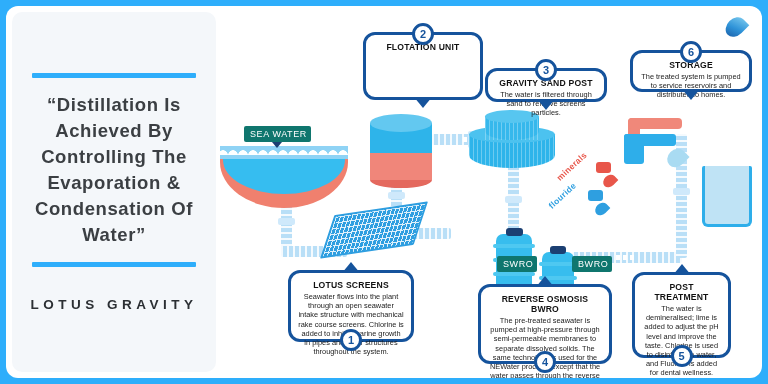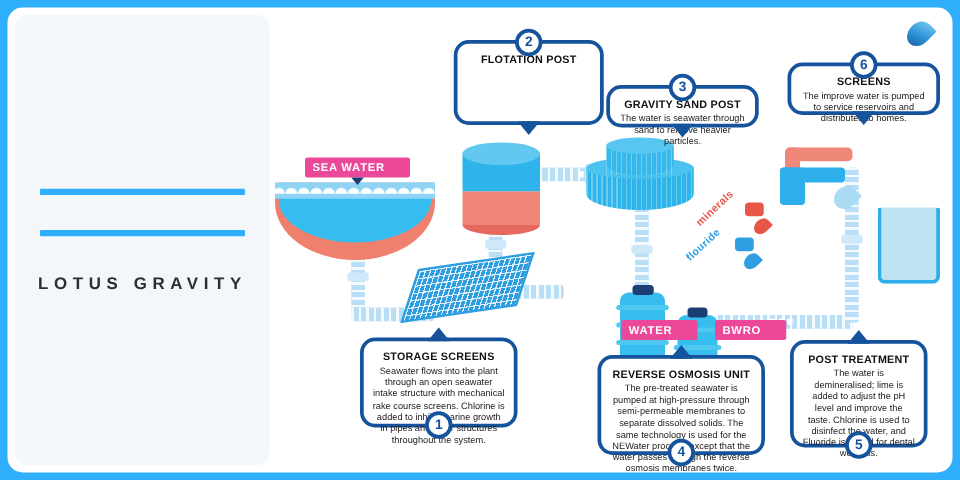--- a/index.html
+++ b/index.html
@@ -76,23 +76,23 @@
   .sea-waves{
     position:absolute;left:0;top:0;width:128px;height:13px;
     background:#8fd3f5;
   }
   .sea-waves::after{
     content:"";position:absolute;left:-2px;top:0;width:132px;height:9px;
     background:
       radial-gradient(circle at 5px 9px, #ffffff 4.5px, rgba(255,255,255,0) 5px) 0 0/10px 10px repeat-x;
   }
   .label-badge{
-    position:absolute;background:#ec4899;color:#ffffff;
-    font-size:9px;font-weight:700;letter-spacing:.6px;
-    padding:3px 20px 3px 6px;border-radius:2px;white-space:nowrap;
+    position:absolute;background:#0f766e;color:#ffffff;
+    font-size:9px;font-weight:400;letter-spacing:.6px;
+    padding:3px 4px 3px 6px;border-radius:2px;white-space:nowrap;
   }
   .label-badge.tip::after{
     content:"";position:absolute;left:50%;margin-left:-5px;bottom:-6px;
     border-left:5px solid transparent;border-right:5px solid transparent;
     border-top:6px solid #1b3f72;
   }
 
   
   .screen{
     position:absolute;width:88px;height:44px;background:#2e9ee0;
@@ -187,20 +187,21 @@
   .top-drop{position:absolute;right:18px;top:10px;}
 </style>
 </head>
 <body>
 
 <div class="frame">
   <div class="canvas">
 
     <div class="quote-panel">
       <div class="rule top"></div>
+      <div class="quote-text">“Distillation Is Achieved By Controlling The Evaporation &amp; Condensation Of Water”</div>
       <div class="rule bot"></div>
       <div class="brand">LOTUS GRAVITY</div>
     </div>
 
     <div class="diagram">
 
       <div class="droplet-icon top-drop"></div>
 
       <div class="pipe v" style="left:61px;top:190px;height:55px;"></div>
 
@@ -274,73 +275,73 @@
         <div class="band" style="top:52px;"></div>
       </div>
       <div class="ro-cap" style="left:286px;top:222px;width:17px;height:8px;"></div>
 
       <div class="ro" style="left:322px;top:246px;width:32px;height:40px;">
         <div class="band" style="top:10px;"></div>
         <div class="band" style="top:24px;"></div>
       </div>
       <div class="ro-cap" style="left:330px;top:240px;width:16px;height:8px;"></div>
 
-      <div class="label-badge" style="left:277px;top:250px;">WATER</div>
+      <div class="label-badge" style="left:277px;top:250px;">SWRO</div>
       <div class="label-badge" style="left:352px;top:250px;">BWRO</div>
 
       <div class="tap-spout" style="left:408px;top:112px;width:12px;height:32px;"></div>
       <div class="tap-spout" style="left:408px;top:112px;width:54px;height:11px;"></div>
       <div class="tap-body" style="left:404px;top:128px;width:20px;height:30px;"></div>
       <div class="tap-body" style="left:404px;top:128px;width:52px;height:12px;"></div>
       <div class="drop tip" style="left:448px;top:142px;width:17px;height:20px;"></div>
       <div class="glass" style="left:482px;top:160px;"></div>
 
       <div class="addlabel" style="left:338px;top:168px;color:#e8564a;">minerals</div>
       <div class="addpill" style="left:376px;top:156px;background:#e8564a;"></div>
       <div class="adddrop" style="left:384px;top:168px;background:#e8564a;"></div>
 
       <div class="addlabel" style="left:330px;top:196px;color:#2e9fe0;">flouride</div>
       <div class="addpill" style="left:368px;top:184px;background:#2e9fe0;"></div>
       <div class="adddrop" style="left:376px;top:196px;background:#2e9fe0;"></div>
 
       <div class="callout" style="left:143px;top:26px;width:120px;height:68px;">
-        <div class="ct">FLOTATION POST</div>
+        <div class="ct">FLOTATION UNIT</div>
         <div class="notch down"></div>
         <div class="numbadge" style="top:-12px;">2</div>
       </div>
 
       <div class="callout" style="left:265px;top:62px;width:122px;height:34px;">
         <div class="ct">GRAVITY SAND POST</div>
-        <div class="cb">The water is seawater through sand to remove heavier particles.</div>
+        <div class="cb">The water is filtered through sand to remove screens particles.</div>
         <div class="notch down"></div>
         <div class="numbadge" style="top:-12px;">3</div>
       </div>
 
       <div class="callout" style="left:410px;top:44px;width:122px;height:42px;">
-        <div class="ct">SCREENS</div>
-        <div class="cb">The improve water is pumped to service reservoirs and distributed to homes.</div>
+        <div class="ct">STORAGE</div>
+        <div class="cb">The treated system is pumped to service reservoirs and distributed to homes.</div>
         <div class="notch down"></div>
         <div class="numbadge" style="top:-12px;">6</div>
       </div>
 
       <div class="callout" style="left:68px;top:264px;width:126px;height:72px;">
-        <div class="ct">STORAGE SCREENS</div>
+        <div class="ct">LOTUS SCREENS</div>
         <div class="cb">Seawater flows into the plant through an open seawater intake structure with mechanical rake course screens. Chlorine is added to inhibit marine growth in pipes and other structures throughout the system.</div>
         <div class="notch up"></div>
         <div class="numbadge" style="bottom:-12px;">1</div>
       </div>
 
       <div class="callout" style="left:258px;top:278px;width:134px;height:80px;">
-        <div class="ct">REVERSE OSMOSIS UNIT</div>
+        <div class="ct">REVERSE OSMOSIS BWRO</div>
         <div class="cb">The pre-treated seawater is pumped at high-pressure through semi-permeable membranes to separate dissolved solids. The same technology is used for the NEWater process, except that the water passes through the reverse osmosis membranes twice.</div>
         <div class="notch up"></div>
         <div class="numbadge" style="bottom:-12px;">4</div>
       </div>
 
-      <div class="callout" style="left:412px;top:266px;width:110px;height:86px;">
+      <div class="callout" style="left:412px;top:266px;width:99px;height:86px;">
         <div class="ct">POST TREATMENT</div>
         <div class="cb">The water is demineralised; lime is added to adjust the pH level and improve the taste. Chlorine is used to disinfect the water, and Fluoride is added for dental wellness.</div>
         <div class="notch up"></div>
         <div class="numbadge" style="bottom:-12px;">5</div>
       </div>
 
     </div>
   </div>
 </div>
 

